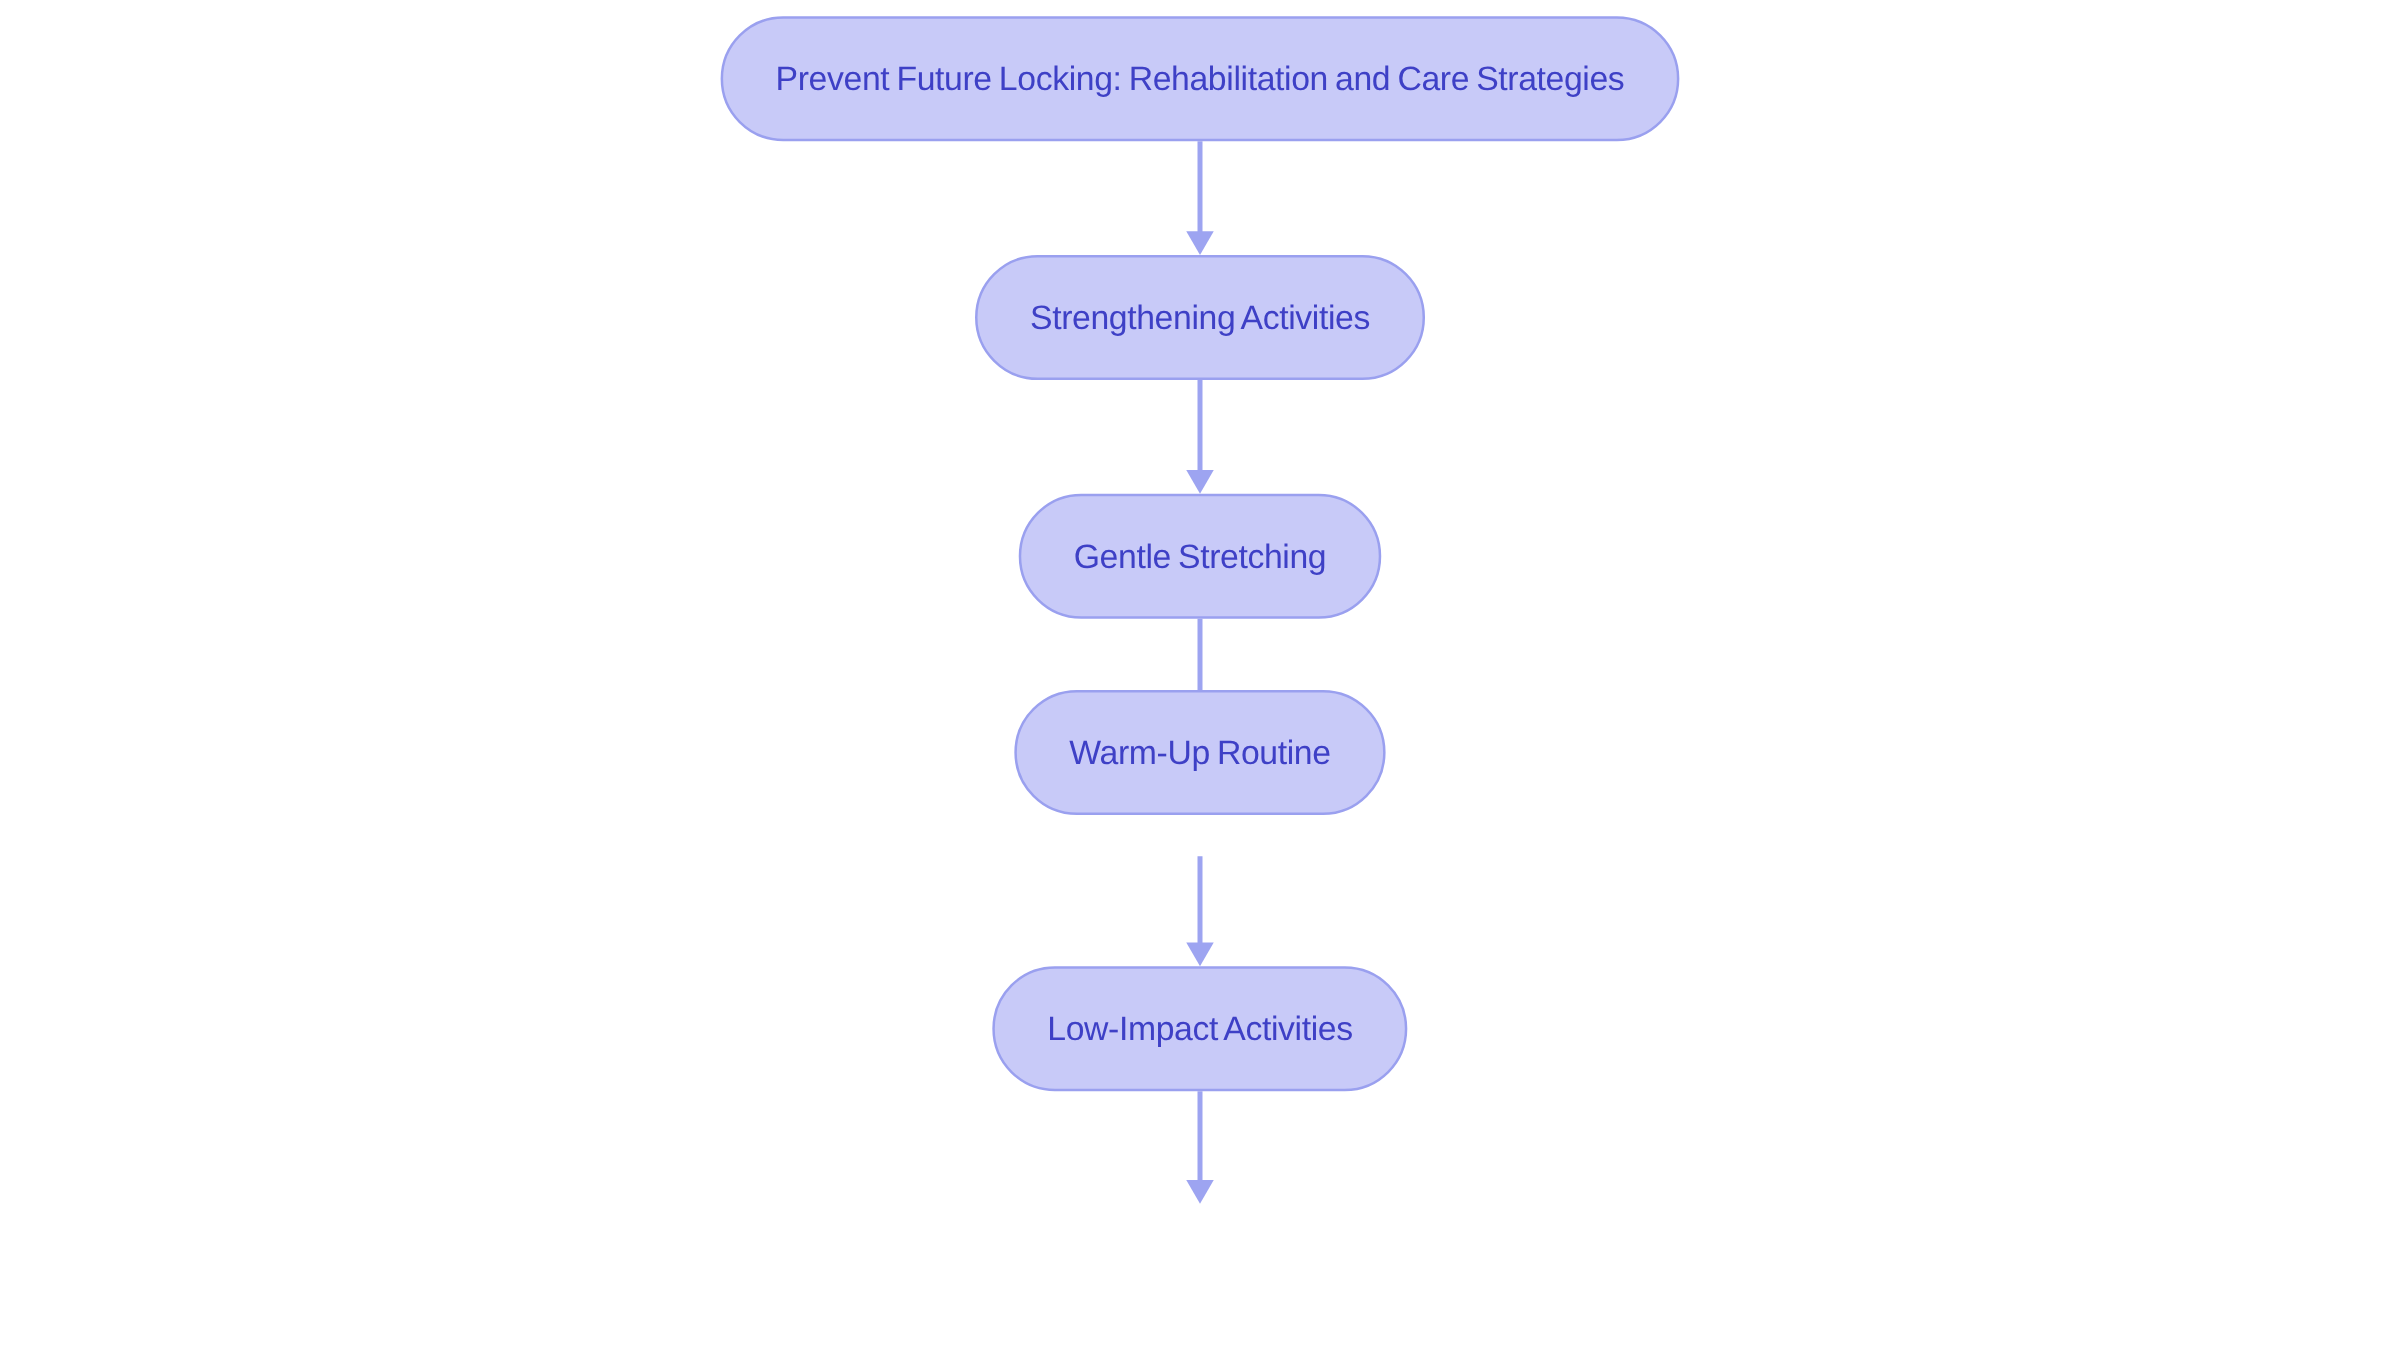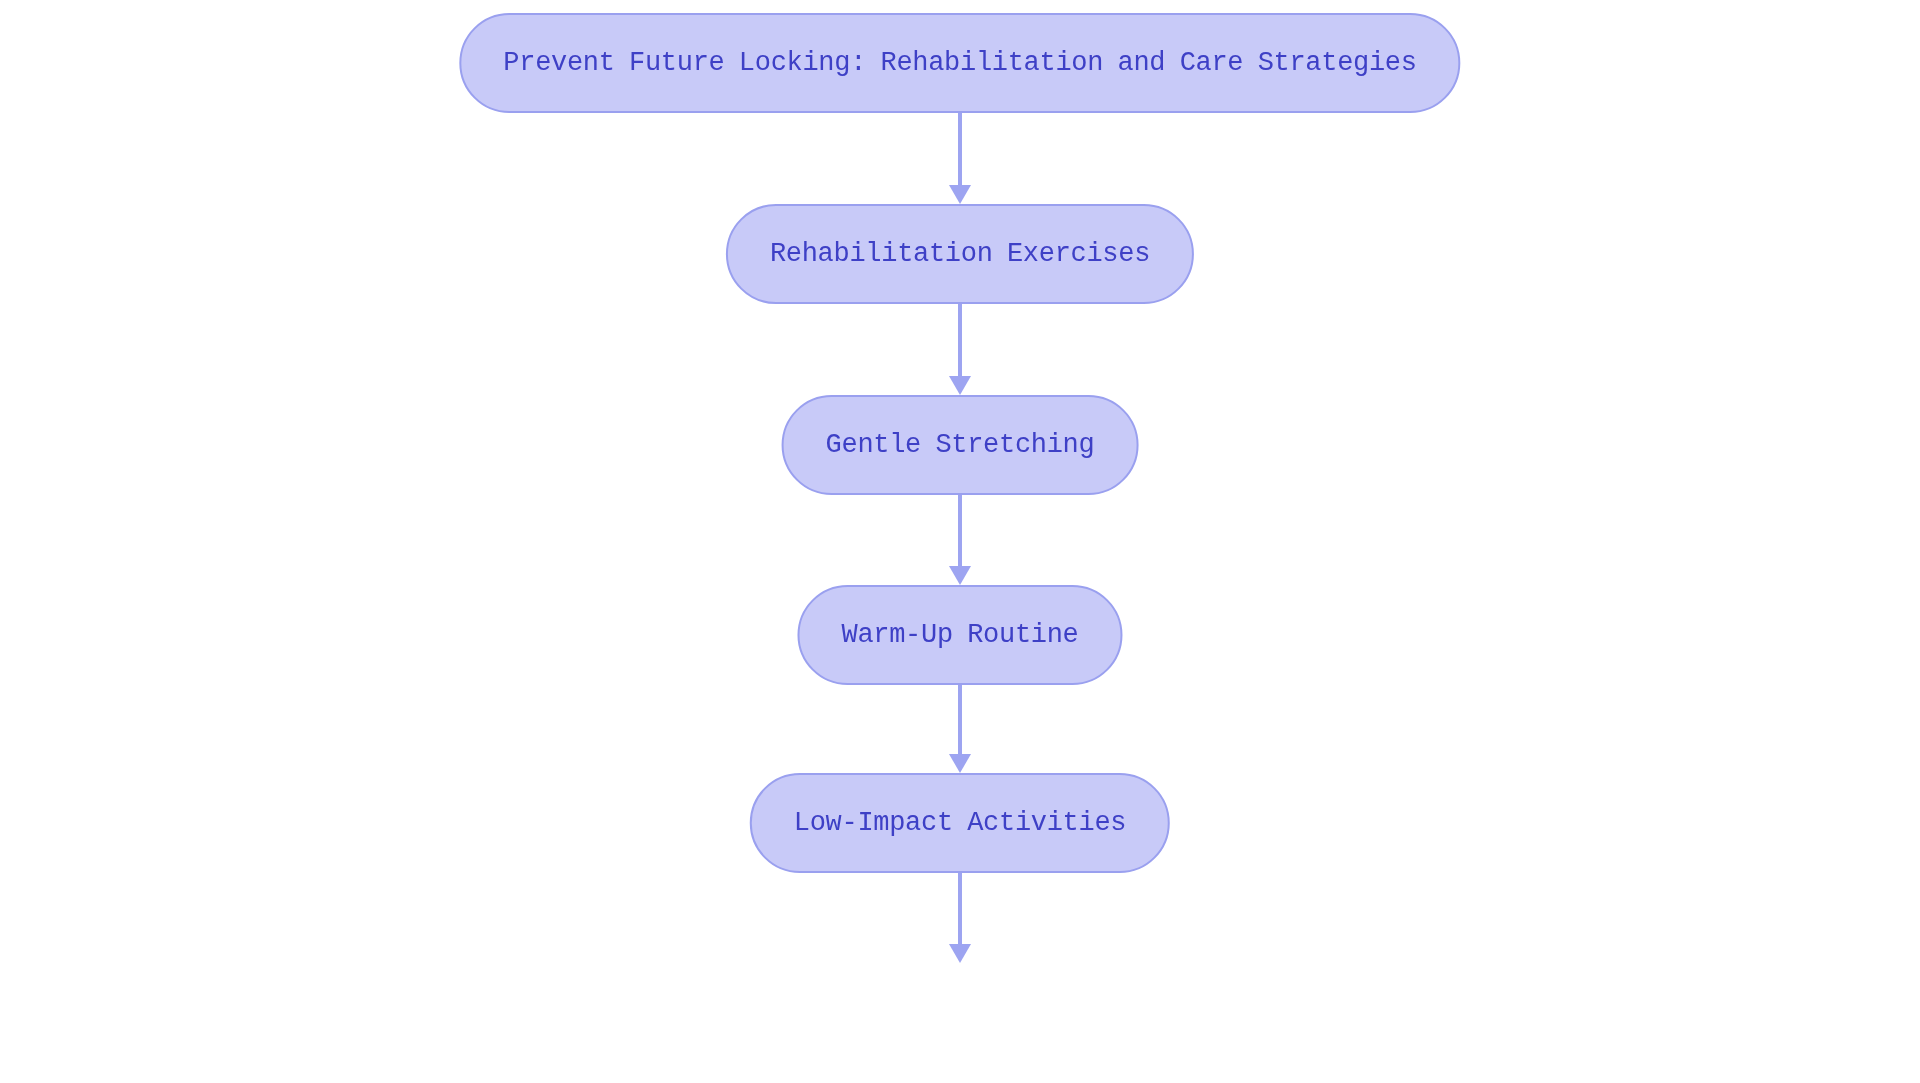--- a/index.html
+++ b/index.html
@@ -9,21 +9,21 @@
     --node-text: #3e40c6;
     --arrow-color: #9da4f1;
   }
   * { margin: 0; padding: 0; box-sizing: border-box; }
   html, body { background: var(--background); }
   .canvas {
     position: relative;
     width: 1920px;
     height: 1083px;
     background: var(--background);
-    font-family: Liberation Mono, monospace;
+    font-family: Liberation Sans, sans-serif;
     overflow: hidden;
   }
   .node {
     position: absolute;
     left: 50%;
     transform: translateX(-50%);
     height: 100px;
     border-radius: 50px;
     background: var(--node-fill);
     border: 2px solid var(--node-border);
@@ -33,21 +33,21 @@
     justify-content: center;
     font-size: 27px;
     letter-spacing: -0.3px;
     word-spacing: -1.5px;
     white-space: nowrap;
     padding: 0 42px;
   }
   .n0 { top: 13px;  min-width: 746px; }
   .n1 { top: 204px; min-width: 356px; }
   .n2 { top: 395px; min-width: 280px; text-align: right; }
-  .n3 { top: 585px; min-width: 280px; }
+  .n3 { top: 552px; min-width: 280px; }
   .n4 { top: 773px; min-width: 325px; }
   .n5 { top: 963px; min-width: 295px; }
 
   .connector {
     position: absolute;
     left: 50%;
     transform: translateX(-50%);
     width: 24px;
     display: flex;
     flex-direction: column;
@@ -80,21 +80,21 @@
   <div class="node n0">
     <span>Prevent Future Locking: Rehabilitation and Care Strategies</span>
   </div>
 
   <div class="connector c0">
     <div class="connector-line"></div>
     <div class="connector-head"></div>
   </div>
 
   <div class="node n1">
-    <span>Rehabilitation Exercises</span>
+    <span>Strengthening Activities</span>
   </div>
 
   <div class="connector c1">
     <div class="connector-line"></div>
     <div class="connector-head"></div>
   </div>
 
   <div class="node n2">
     <span>Gentle Stretching</span>
   </div>

